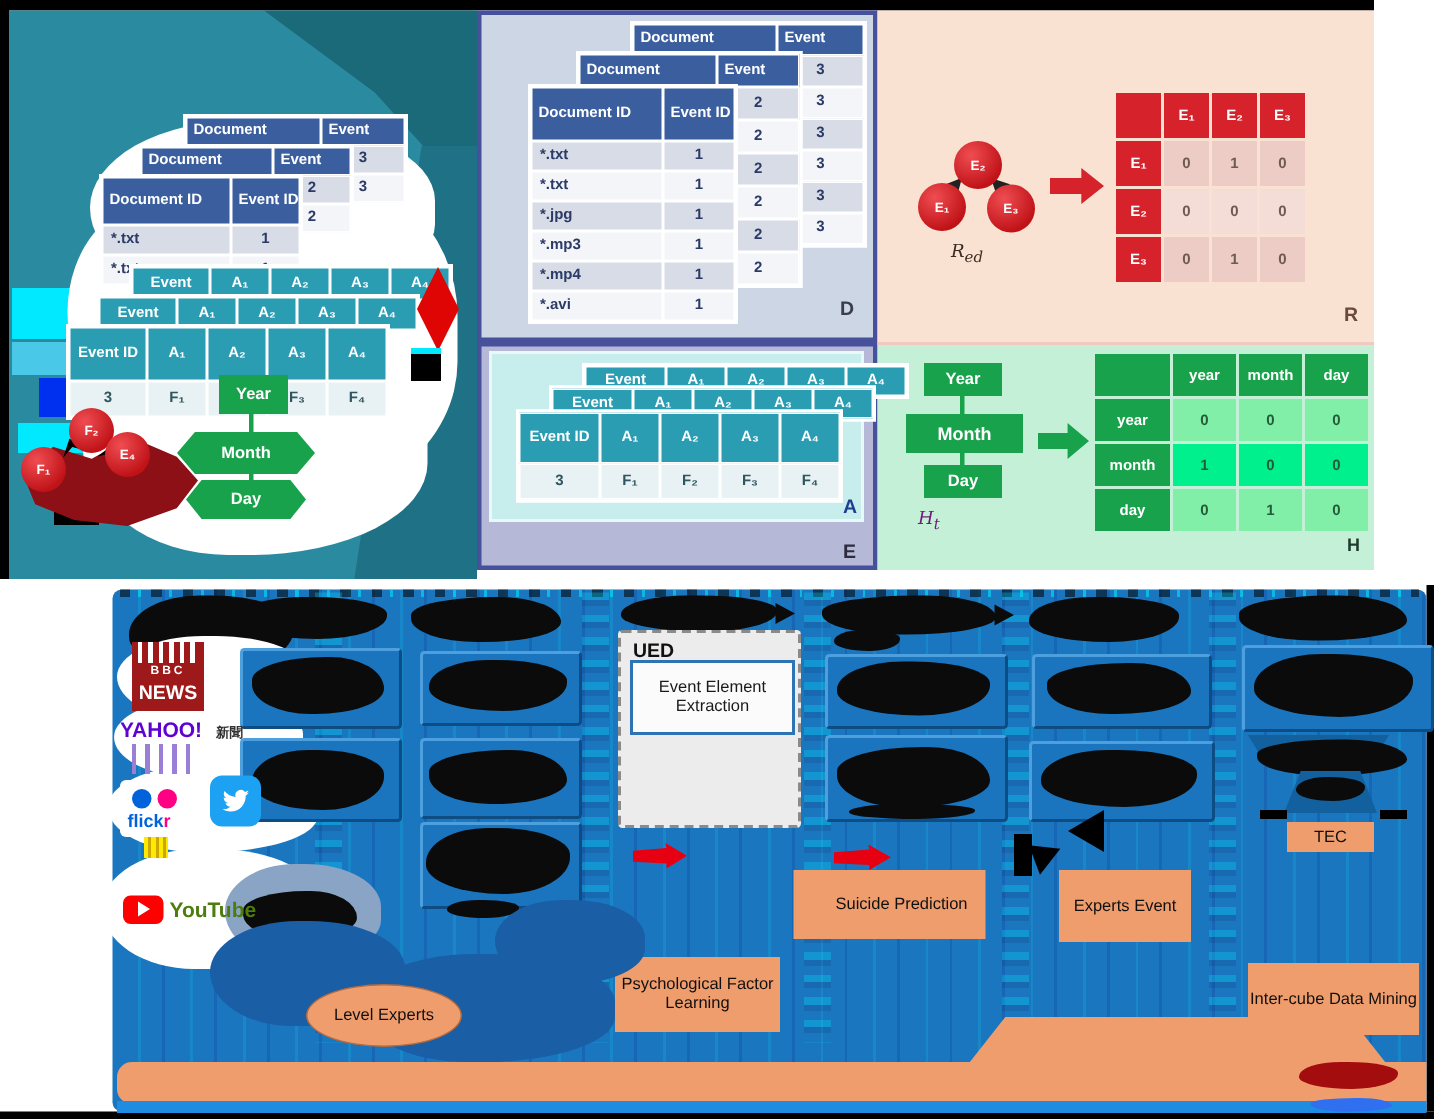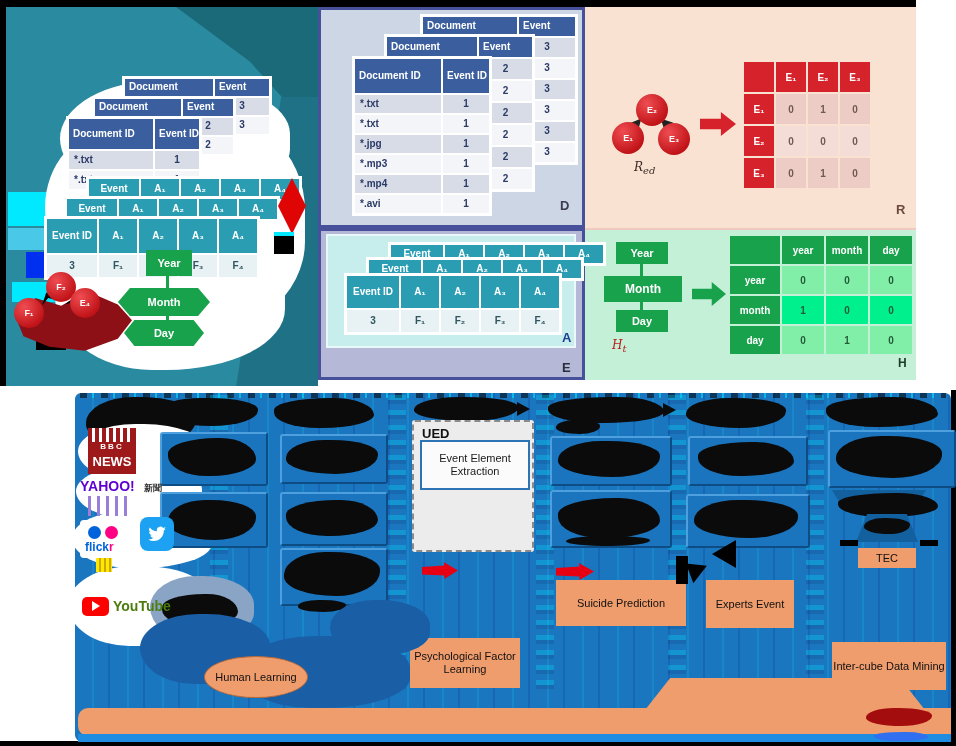--- a/index.html
+++ b/index.html
@@ -368,21 +368,21 @@
         <div class="td c3">0</div>
       </div>
     </div>
   <div class="plabel" style="position:absolute;left:896px;top:202px;color:#6b4a3a;">R</div>
 
   <div class="a" style="left:585px;top:228px;width:331px;height:152px;background:#c5f0d8;border-top:2px solid #f0c9c0;"></div>
   <div class="a" style="left:640px;top:250px;width:3px;height:72px;background:#18a24b;"></div>
   <div class="gbox" style="left:616px;top:242px;width:52px;height:22px;">Year</div>
   <div class="gbox" style="left:604px;top:276px;width:78px;height:26px;font-size:12px;">Month</div>
   <div class="gbox" style="left:616px;top:310px;width:52px;height:22px;">Day</div>
-  <div class="a serifit" style="left:612px;top:338px;font-size:12px;color:#b91c1c;">
+  <div class="a serifit" style="left:612px;top:338px;font-size:12px;color:#701a75;">
     <span>H</span><sub>t</sub>
   </div>
   <div class="blockarrow" style="left:692px;top:282px;width:34px;height:24px;background:#18a24b;"></div>
   <div class="mtx hm" style="left:730px;top:236px;">
       <div class="tr hd">
         <div class="td c0"></div>
         <div class="td c1">year</div>
         <div class="td c2">month</div>
         <div class="td c3">day</div>
       </div>
@@ -477,21 +477,21 @@
   <div class="obox" style="left:410px;top:638px;width:110px;height:50px;">Psychological Factor Learning</div>
 
   <div class="scrib tip s2" style="left:548px;top:397px;width:116px;height:26px;"></div>
   <div class="scrib" style="left:556px;top:420px;width:44px;height:14px;"></div>
   <div class="bevel" style="left:550px;top:436px;width:118px;height:46px;"></div>
   <div class="scrib" style="left:558px;top:441px;width:102px;height:36px;"></div>
   <div class="bevel" style="left:550px;top:490px;width:118px;height:54px;"></div>
   <div class="scrib s2" style="left:558px;top:498px;width:102px;height:40px;"></div>
   <div class="scrib" style="left:566px;top:536px;width:84px;height:10px;"></div>
   <div class="redarrow" style="left:556px;top:563px;width:38px;height:17px;"></div>
-  <div class="obox" style="left:556px;top:580px;width:130px;height:46px;">Suicide Prediction</div>
+  <div class="obox" style="left:529px;top:580px;width:112px;height:46px;padding-left:16px;">Suicide Prediction</div>
 
   <div class="scrib" style="left:686px;top:398px;width:100px;height:30px;"></div>
   <div class="bevel" style="left:688px;top:436px;width:116px;height:46px;"></div>
   <div class="scrib s2" style="left:698px;top:442px;width:96px;height:34px;"></div>
   <div class="bevel" style="left:686px;top:494px;width:120px;height:50px;"></div>
   <div class="scrib" style="left:694px;top:500px;width:104px;height:38px;"></div>
   <div class="a" style="left:712px;top:540px;width:0;height:0;border-right:24px solid #000;border-top:14px solid transparent;border-bottom:14px solid transparent;"></div>
   <div class="a" style="left:684px;top:558px;width:0;height:0;border-right:18px solid #000;border-top:11px solid transparent;border-bottom:11px solid transparent;transform:rotate(38deg);"></div>
   <div class="a" style="left:676px;top:556px;width:12px;height:28px;background:#000;"></div>
   <div class="obox" style="left:706px;top:580px;width:88px;height:48px;">Experts Event</div>
@@ -504,21 +504,21 @@
   <div class="a" style="left:856px;top:514px;width:62px;height:28px;background:#13609f;clip-path:polygon(18% 0,82% 0,100% 100%,0 100%);"></div>
   <div class="scrib" style="left:864px;top:518px;width:46px;height:16px;"></div>
   <div class="a" style="left:840px;top:540px;width:18px;height:6px;background:#000;"></div>
   <div class="a" style="left:920px;top:540px;width:18px;height:6px;background:#000;"></div>
   <div class="obox" style="left:858px;top:548px;width:58px;height:20px;">TEC</div>
   <div class="obox" style="left:832px;top:642px;width:114px;height:48px;">Inter-cube Data Mining</div>
 
   <div class="cloud" style="left:140px;top:614px;width:130px;height:70px;background:#1a5ea5;"></div>
   <div class="cloud" style="left:240px;top:636px;width:170px;height:72px;background:#1a5ea5;"></div>
   <div class="cloud" style="left:330px;top:600px;width:100px;height:56px;background:#1a5ea5;"></div>
-  <div class="obox" style="left:204px;top:656px;width:102px;height:40px;border-radius:50%;border:1px solid #b56a3c;z-index:4;">Human Learning</div>
+  <div class="obox" style="left:204px;top:656px;width:102px;height:40px;border-radius:50%;border:1px solid #b56a3c;z-index:4;">Level Experts</div>
 
   <div class="a" style="left:645px;top:678px;width:280px;height:32px;background:#f09d6d;clip-path:polygon(0 100%,9% 0,91% 0,100% 100%);"></div>
   <div class="a" style="left:78px;top:708px;width:873px;height:28px;background:#f09d6d;border-radius:10px 0 0 10px;"></div>
   <div class="a" style="left:78px;top:734px;width:873px;height:8px;background:#1e8ce0;"></div>
   <div class="scrib" style="left:866px;top:708px;width:66px;height:18px;background:#a30d0d;z-index:5;"></div>
   <div class="scrib s2" style="left:874px;top:732px;width:54px;height:9px;background:#2f6ff0;z-index:5;"></div>
 
 </div>
 
 </body></html>

